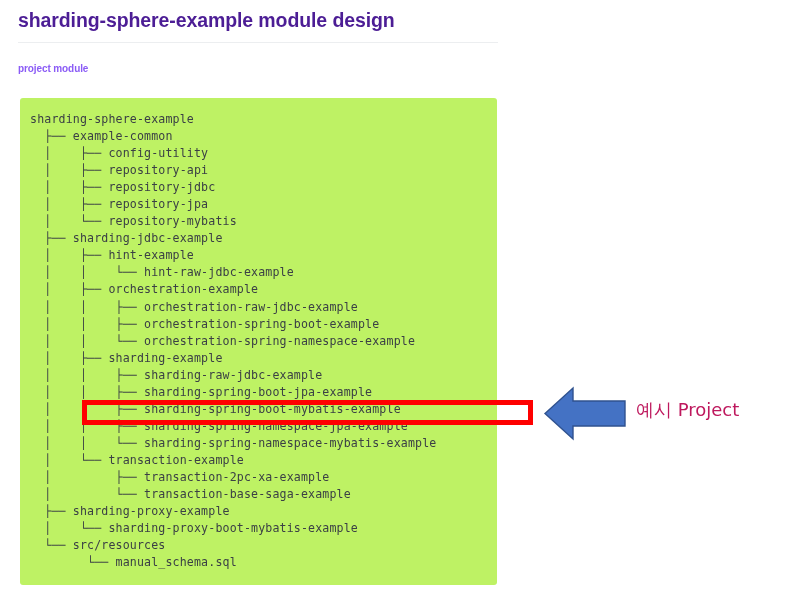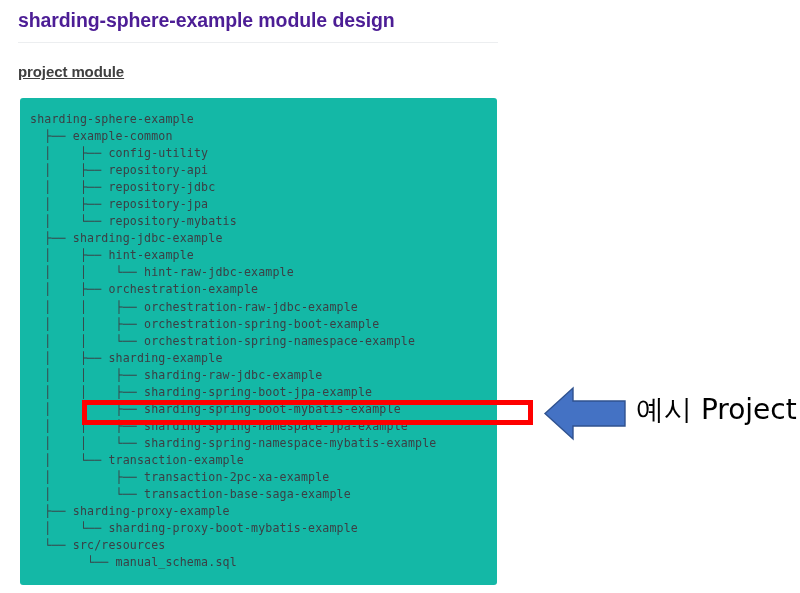--- a/index.html
+++ b/index.html
@@ -33,36 +33,35 @@
     left: 18px;
     top: 42px;
     width: 480px;
     height: 1px;
     background: #eceef0;
   }
   #section-title {
     position: absolute;
     left: 18px;
     top: 63px;
-    font-size: 15px;
+    font-size: 10px;
     font-weight: bold;
-    color: #404040;
+    color: #8b5cf6;
     letter-spacing: -0.1px;
     white-space: nowrap;
-    text-decoration: underline;
   }
 
   
   #tree-panel {
     position: absolute;
     left: 20px;
     top: 98px;
     width: 477px;
     height: 487px;
-    background: #14b8a6;
+    background: #bef264;
     border-radius: 3px;
     overflow: hidden;
   }
   #tree-pre {
     position: absolute;
     left: 10px;
     top: 13px;
     margin: 0;
     padding: 0;
     font-family: "DejaVu Sans Mono", "Liberation Mono", monospace;
@@ -94,22 +93,22 @@
     height: 57px;
   }
   #callout-arrow svg { display: block; width: 100%; height: 100%; }
 
   
   #callout-label {
     position: absolute;
     left: 636px;
     top: 394px;
     font-family: "DejaVu Sans", "Liberation Sans", sans-serif;
-    font-size: 28px;
-    color: #000000;
+    font-size: 18px;
+    color: #be185d;
     white-space: nowrap;
     line-height: 32px;
   }
 </style>
 </head>
 <body>
 
 <div id="page-title">sharding-sphere-example module design</div>
 
 <div id="title-divider"></div>

